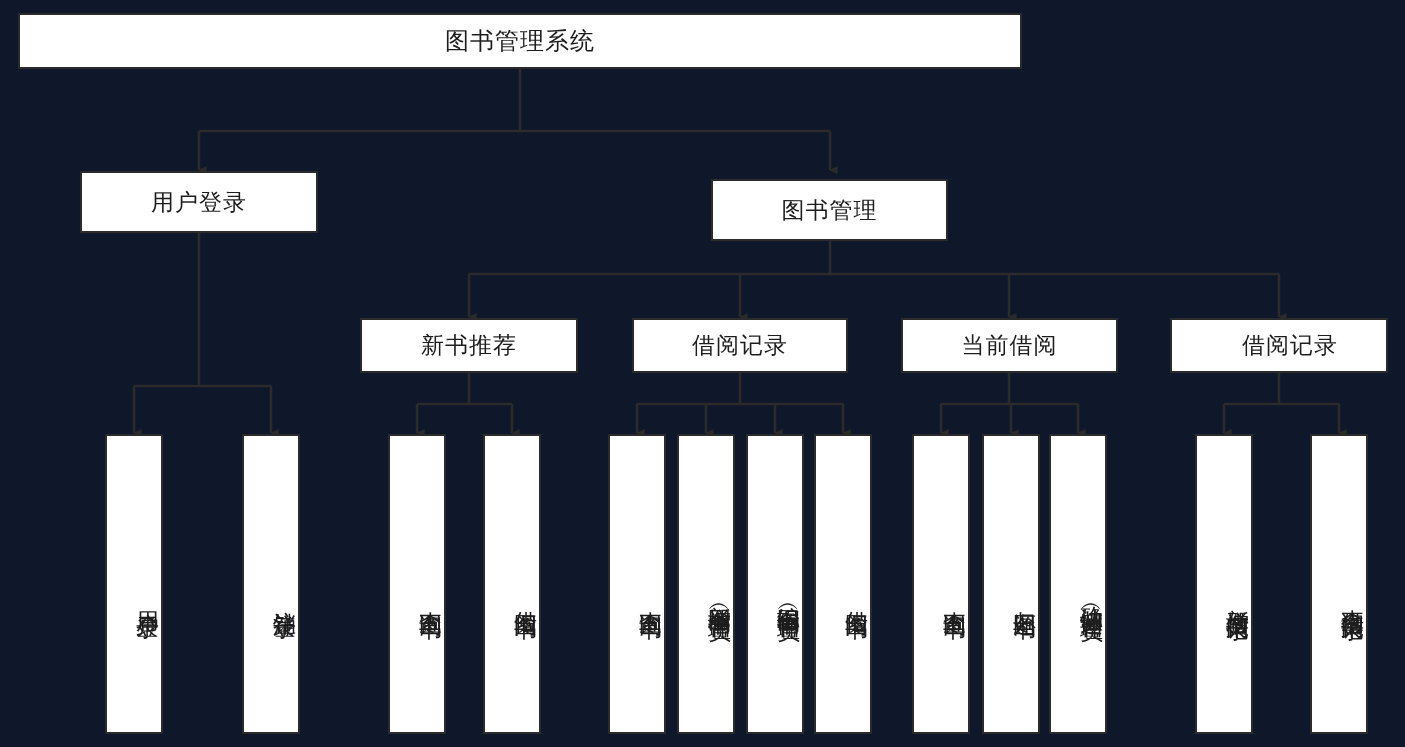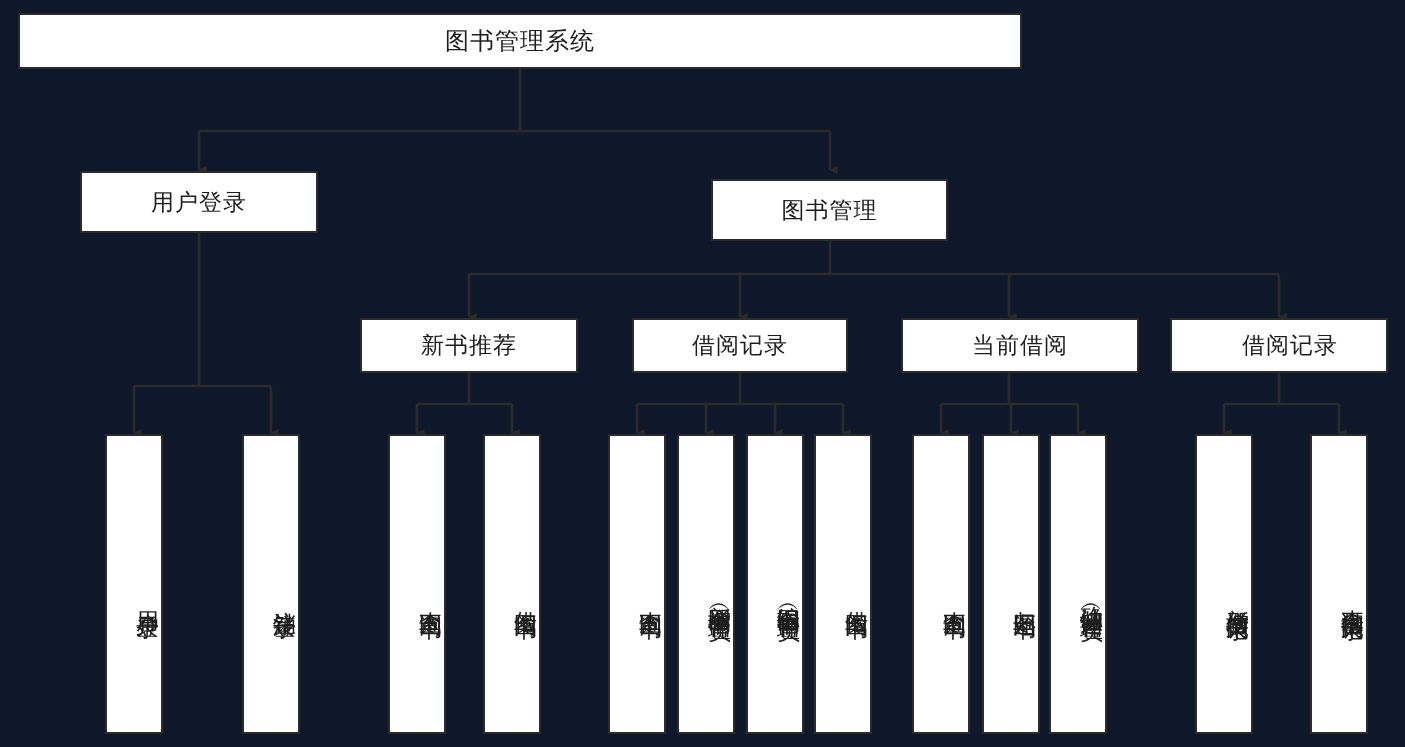--- a/index.html
+++ b/index.html
@@ -130,21 +130,21 @@
       </div>
       <div class="node horiz" style="left: 711px; top: 171px; width: 237px; height: 62px; margin-top: 8px;">
         <span class="hlabel">图书管理</span>
       </div>
       <div class="node horiz" style="left: 360px; top: 318px; width: 218px; height: 55px; justify-content: center;">
         <span class="hlabel">新书推荐</span>
       </div>
       <div class="node horiz" style="left: 632px; top: 318px; width: 216px; height: 55px;">
         <span class="hlabel">借阅记录</span>
       </div>
-      <div class="node horiz" style="left: 901px; top: 318px; width: 238px; height: 55px;">
+      <div class="node horiz" style="left: 901px; top: 318px; width: 217px; height: 55px;">
         <span class="hlabel">当前借阅</span>
       </div>
       <div class="node horiz" style="left: 1170px; top: 318px; width: 218px; height: 55px; padding-left: 22px;">
         <span class="hlabel">借阅记录</span>
       </div>
       <div class="node vert" style="left: 105px; top: 434px; width: 58px; height: 300px;">
         <span class="vlabel">用户登录</span>
       </div>
       <div class="node vert" style="left: 242px; top: 434px; width: 58px; height: 300px;">
         <span class="vlabel">注销登录</span>

